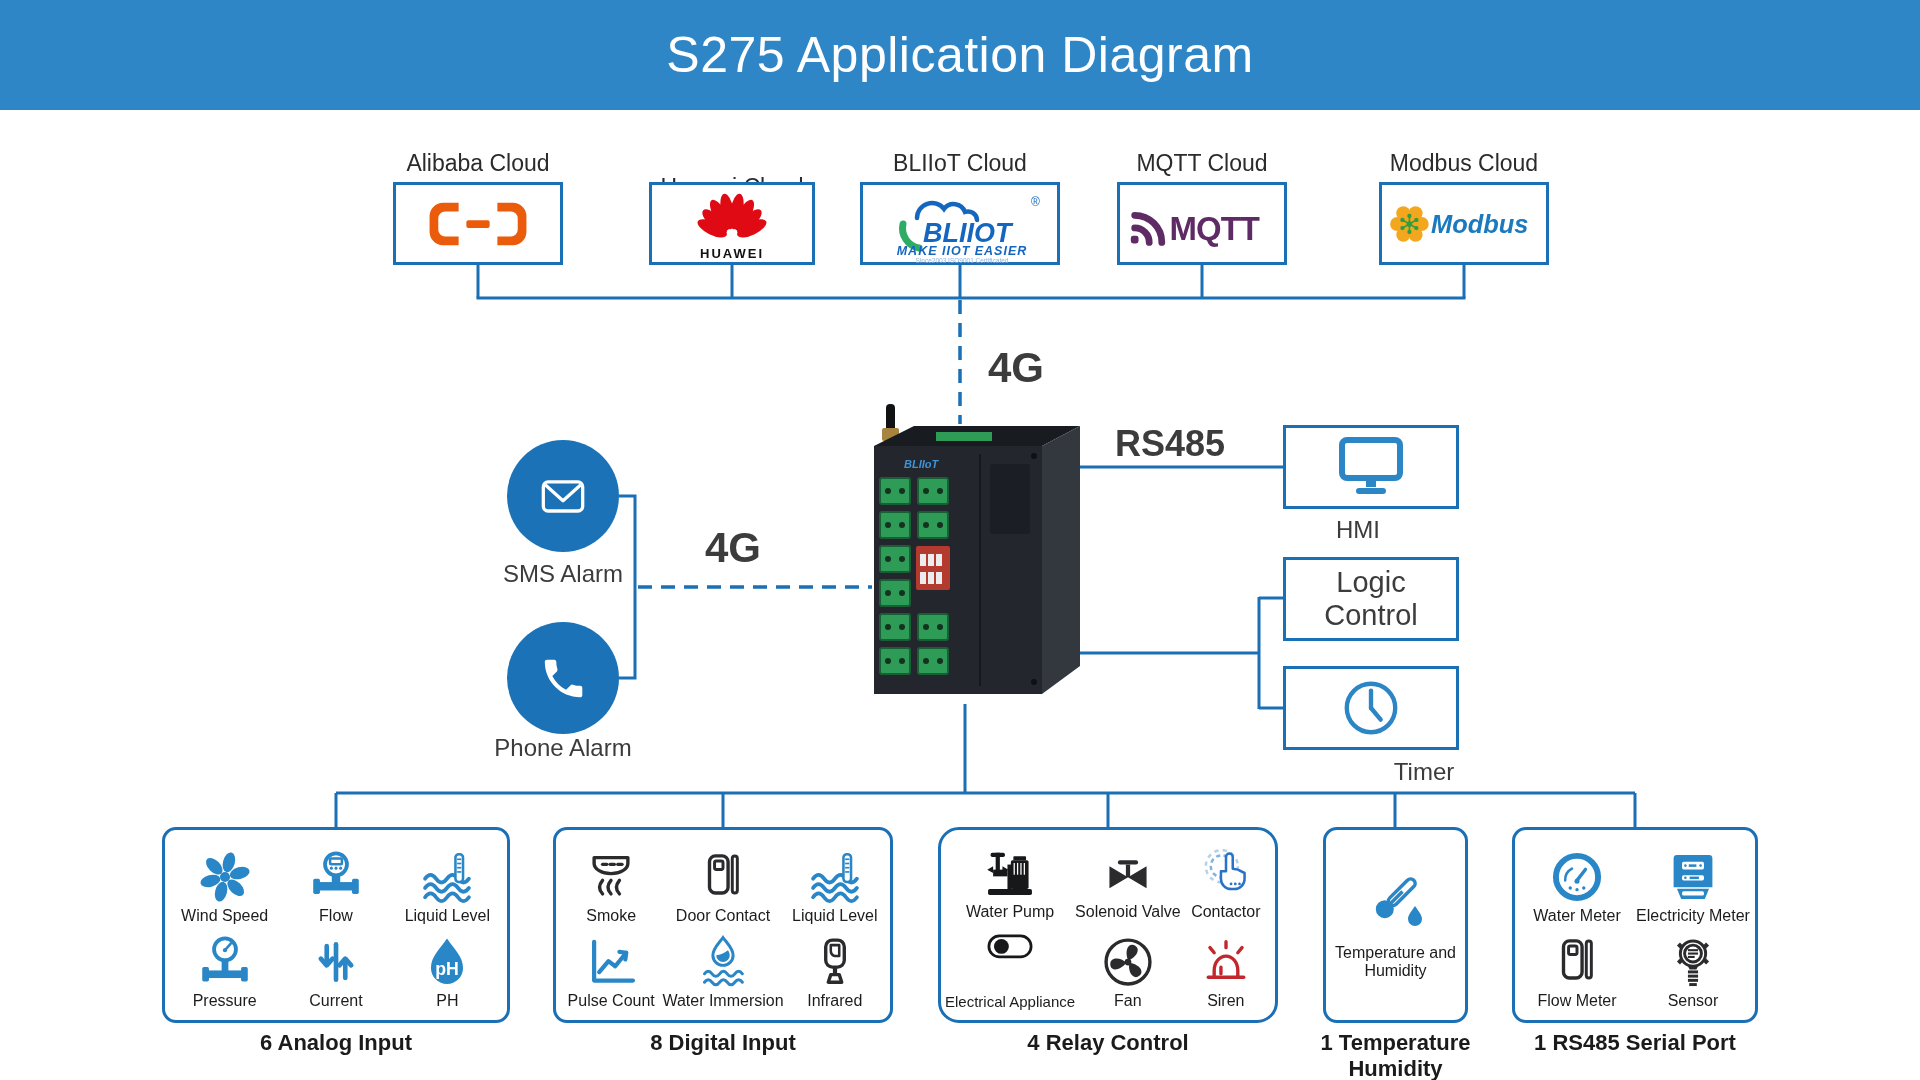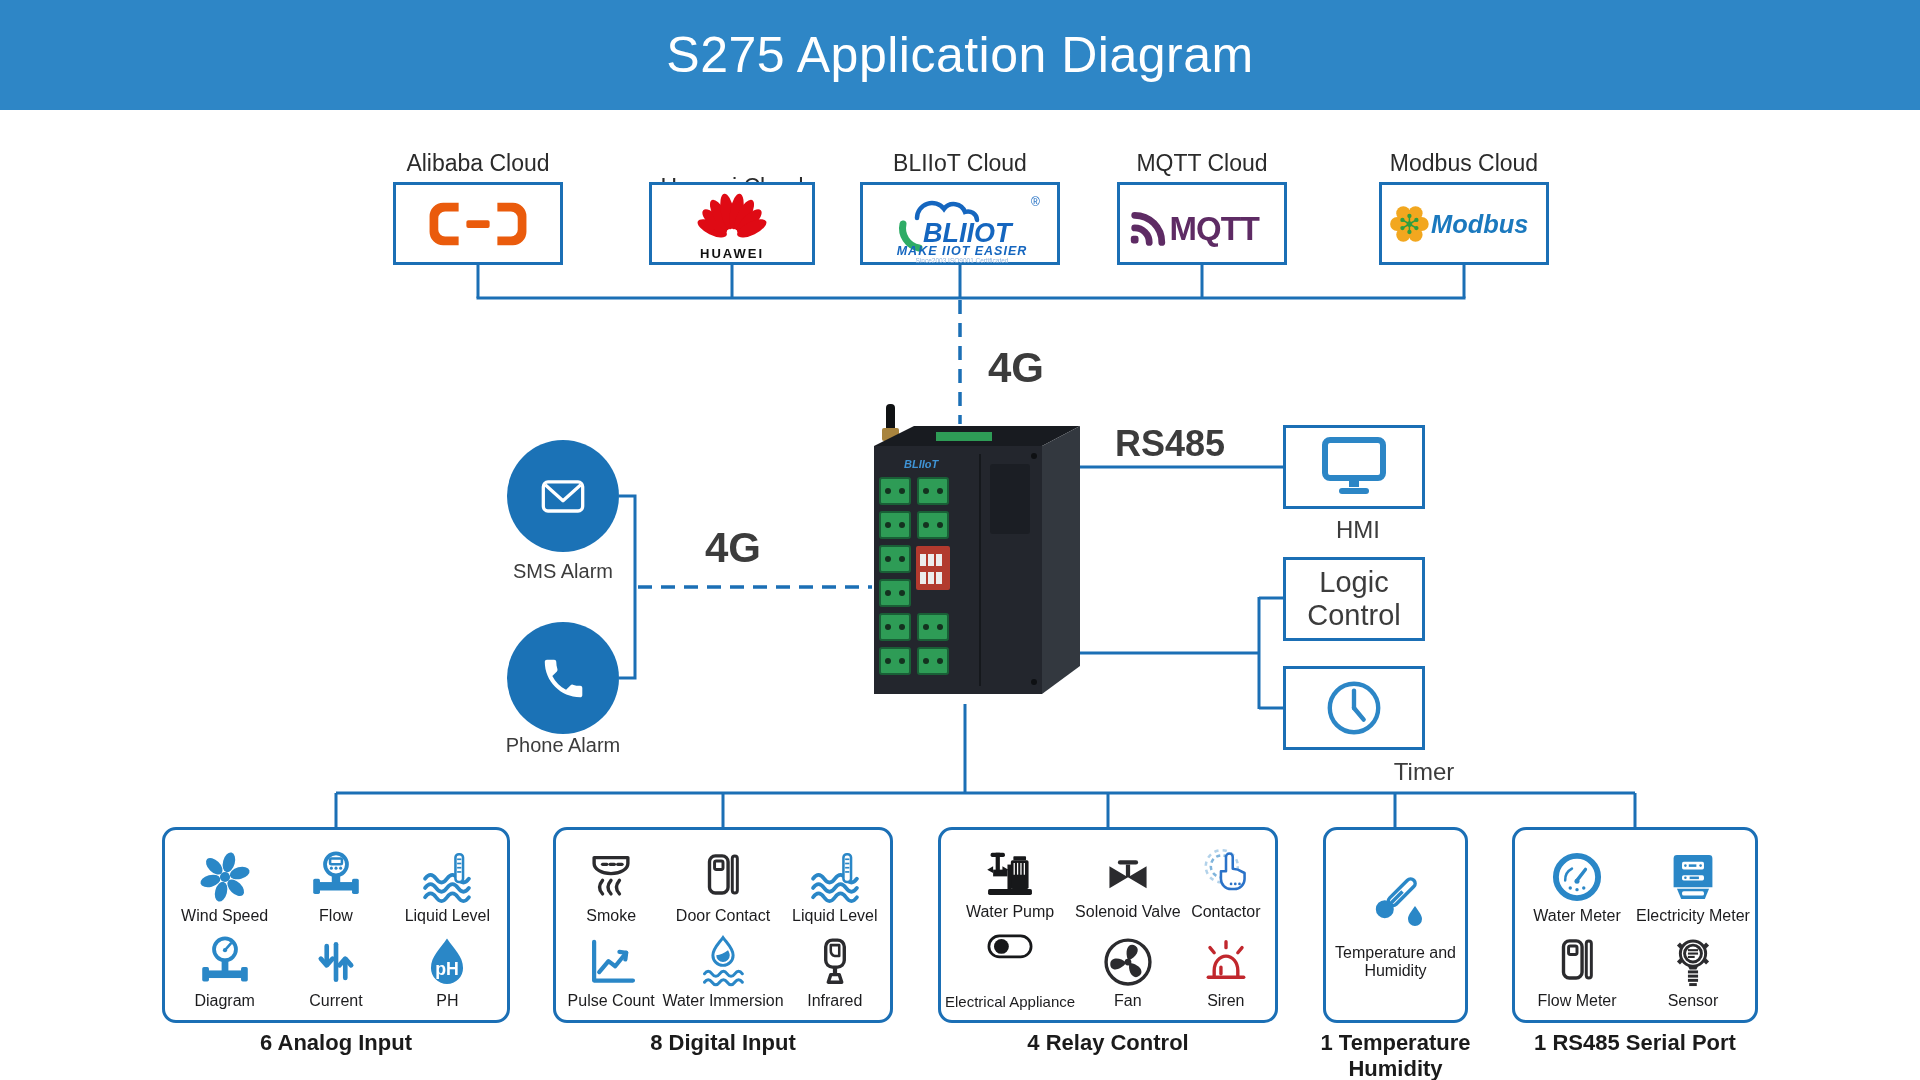--- a/index.html
+++ b/index.html
@@ -10,22 +10,22 @@
   #page-title{left:0;top:0;width:1920px;height:110px;line-height:110px;text-align:center;
               color:#fff;font-size:50px;font-weight:500;letter-spacing:.5px;}
   .wires{left:0;top:0;pointer-events:none;}
   .cloud-label{top:148px;height:30px;line-height:30px;text-align:center;font-size:23px;color:#2b2b2b;}
   .cloud-box{top:182px;height:83px;background:#fff;border:3px solid #1B6FB5;box-sizing:border-box;
              display:flex;align-items:center;justify-content:center;}
   .biglink{font-size:42px;font-weight:bold;color:#3c3c3c;}
   .rs485{font-size:36px;font-weight:bold;color:#3c3c3c;text-align:center;}
   .alarm-circle{width:112px;height:112px;border-radius:50%;background:#1B72B6;
                 display:flex;align-items:center;justify-content:center;}
-  .alarm-label{width:220px;text-align:center;font-size:20px;color:#3c3c3c;}
-  .side-box{width:142px;height:84px;background:#fff;border:3px solid #1B6FB5;box-sizing:border-box;
+  .alarm-label{width:220px;text-align:center;font-size:24px;color:#3c3c3c;}
+  .side-box{width:176px;height:84px;background:#fff;border:3px solid #1B6FB5;box-sizing:border-box;
             display:flex;align-items:center;justify-content:center;}
   .side-label{width:150px;text-align:center;font-size:24px;color:#3c3c3c;}
   .logic-text{font-size:29px;line-height:1.15;color:#3c3c3c;font-weight:500;text-align:center;}
   .group-box{top:827px;height:196px;background:#fff;border:3px solid #1B6FB5;border-radius:14px;
              box-sizing:border-box;}
   .group-grid{display:grid;width:100%;height:100%;box-sizing:border-box;padding:10px 4px;}
   .cell{display:flex;flex-direction:column;align-items:center;justify-content:flex-end;gap:3px;}
   .cell-label{font-size:16px;color:#1c1c1e;white-space:nowrap;line-height:1.1;}
   .group-title{top:1030px;text-align:center;font-size:22px;font-weight:600;color:#1b1b1b;}
   svg text{font-family:"Liberation Sans",sans-serif;}
@@ -300,21 +300,21 @@
           <circle cx="32" cy="17" r="13" fill="none" stroke="#2A87C7" stroke-width="4.5"></circle>
           <line x1="32" y1="18" x2="39" y2="10" stroke="#2A87C7" stroke-width="3" stroke-linecap="round"></line>
           <circle cx="32" cy="18" r="2.5" fill="#2A87C7"></circle>
           <g fill="#2A87C7">
               <rect x="28" y="28" width="8" height="16"></rect>
               <rect x="12" y="42" width="40" height="9"></rect>
               <rect x="5" y="38" width="8" height="17" rx="2"></rect>
               <rect x="51" y="38" width="8" height="17" rx="2"></rect>
             </g>
         </svg>
-        <div class="cell-label">Diagram</div>
+        <div class="cell-label">Pressure</div>
       </div>
       <div class="cell">
         <svg width="54" height="54" viewBox="0 0 64 64">
           <g fill="none" stroke="#2A87C7" stroke-width="5.5" stroke-linecap="round" stroke-linejoin="round">
             <line x1="32" y1="11" x2="32" y2="53"></line>
             <path d="M21 13 v22"></path>
               <path d="M14 28 l7 8 7-8"></path>
             <path d="M43 51 v-22"></path>
               <path d="M36 36 l7-8 7 8"></path>
           </g>
@@ -404,21 +404,21 @@
             <path d="M24 56 h16 l-3 -9 h-10 Z"></path>
             <line x1="32" y1="38" x2="32" y2="47" stroke-width="5"></line>
           </g>
         </svg>
         <div class="cell-label">Infrared</div>
       </div>
     </div>
   </div>
   <div class="abs group-title" style="left:553px;width:340px;">8 Digital Input</div>
 
-  <div class="abs group-box" style="left:938px;width:340px;">
+  <div class="abs group-box" style="left:938px;width:340px;border-radius:21px;">
     <div class="group-grid" style="grid-template-columns:repeat(3,1fr);grid-template-rows:1fr 1fr;">
       <div class="cell">
         <svg width="56" height="54" viewBox="0 0 64 64">
           <g fill="#17181A">
             <rect x="6" y="51" width="52" height="7" rx="2"></rect>
             <rect x="33" y="17" width="21" height="34" rx="2"></rect>
             <rect x="36" y="12" width="15" height="5" rx="1"></rect>
             <rect x="29" y="22" width="5" height="29"></rect>
             <rect x="12" y="28" width="17" height="8"></rect>
             <rect x="15" y="8" width="5" height="22"></rect>

